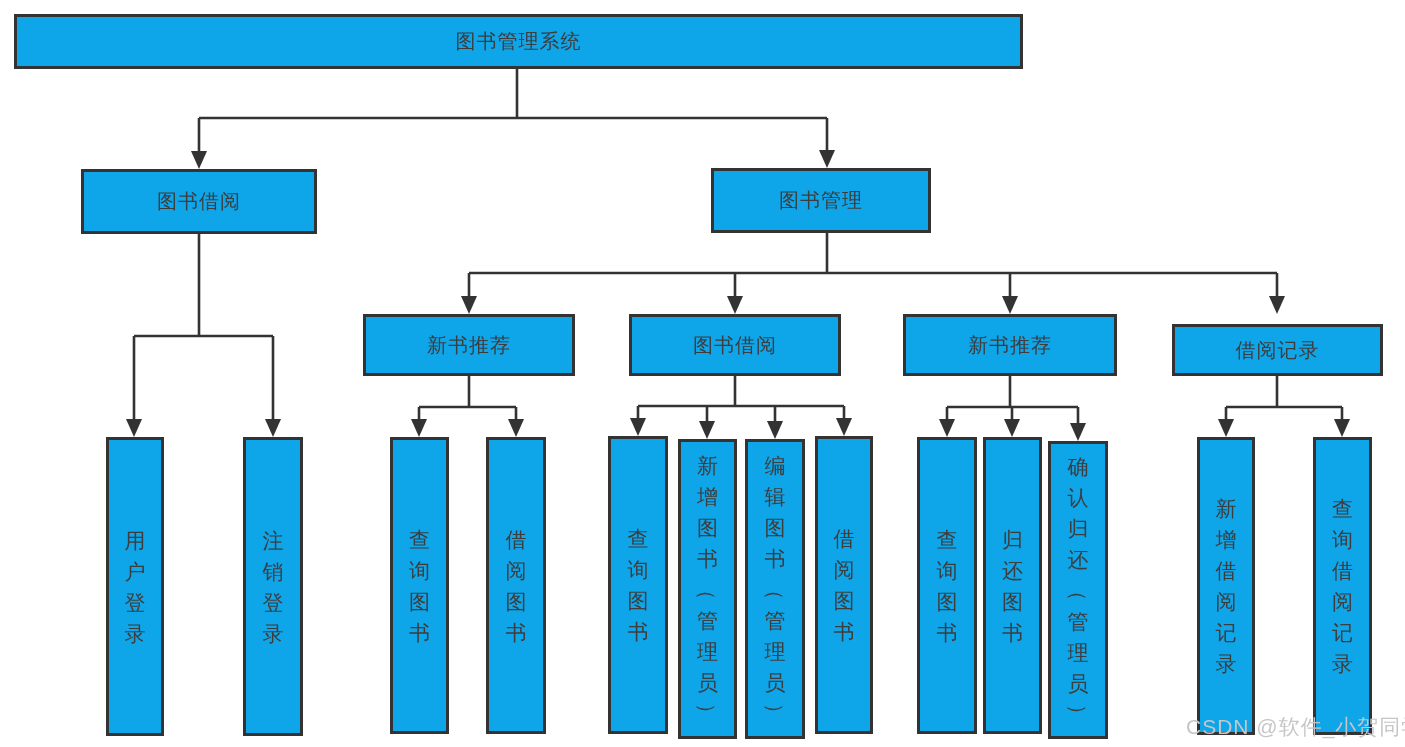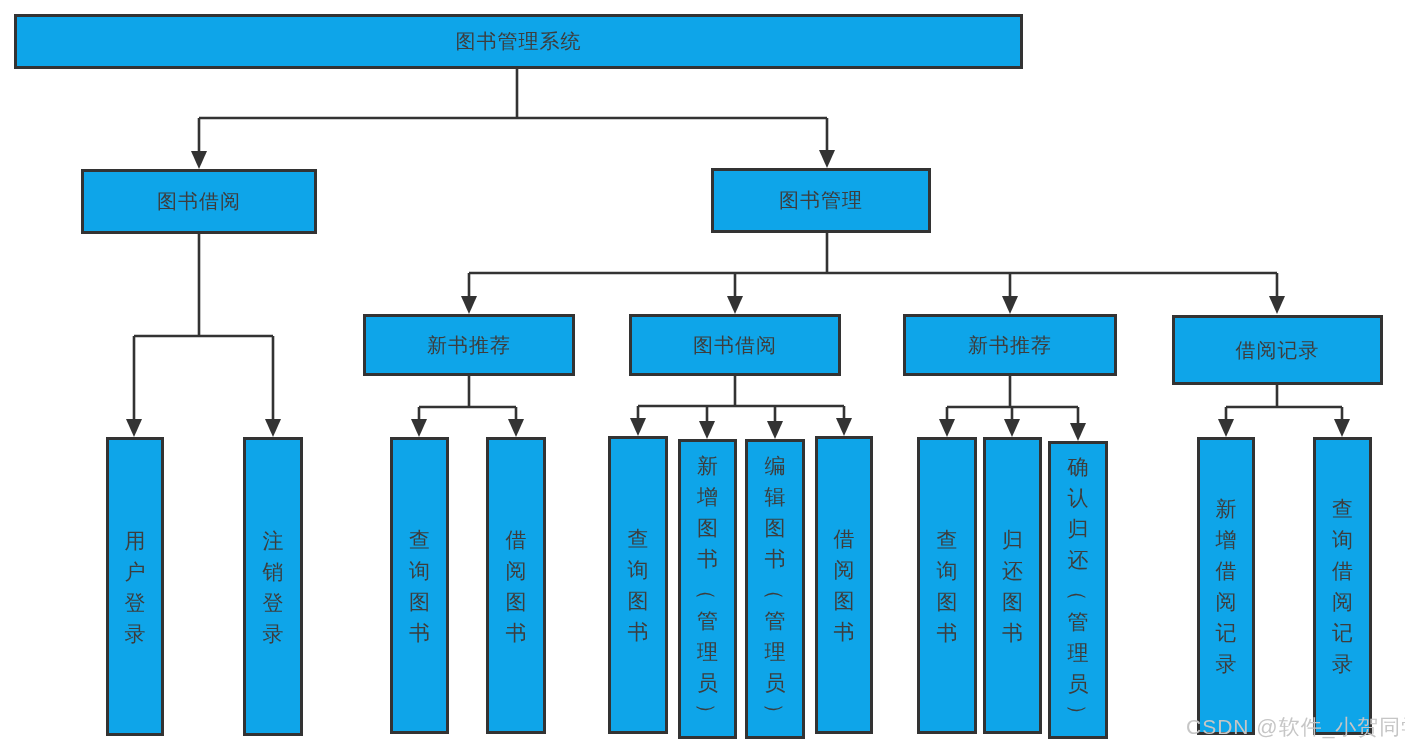--- a/index.html
+++ b/index.html
@@ -85,21 +85,21 @@
 
   <div class="box h" style="left:363px;top:314px;width:212px;height:62px">
     <span>新书推荐</span>
   </div>
   <div class="box h" style="left:629px;top:314px;width:212px;height:62px">
     <span>图书借阅</span>
   </div>
   <div class="box h" style="left:903px;top:314px;width:214px;height:62px">
     <span>新书推荐</span>
   </div>
-  <div class="box h" style="left:1172px;top:315px;width:211px;height:70px">
+  <div class="box h" style="left:1172px;top:324px;width:211px;height:52px">
     <span>借阅记录</span>
   </div>
 
   <div class="box v" style="left:106px;top:437px;width:58px;height:299px">
     <div class="vtext">
         <span class="vchar">用</span>
         <span class="vchar">户</span>
         <span class="vchar">登</span>
         <span class="vchar">录</span>
       </div>

